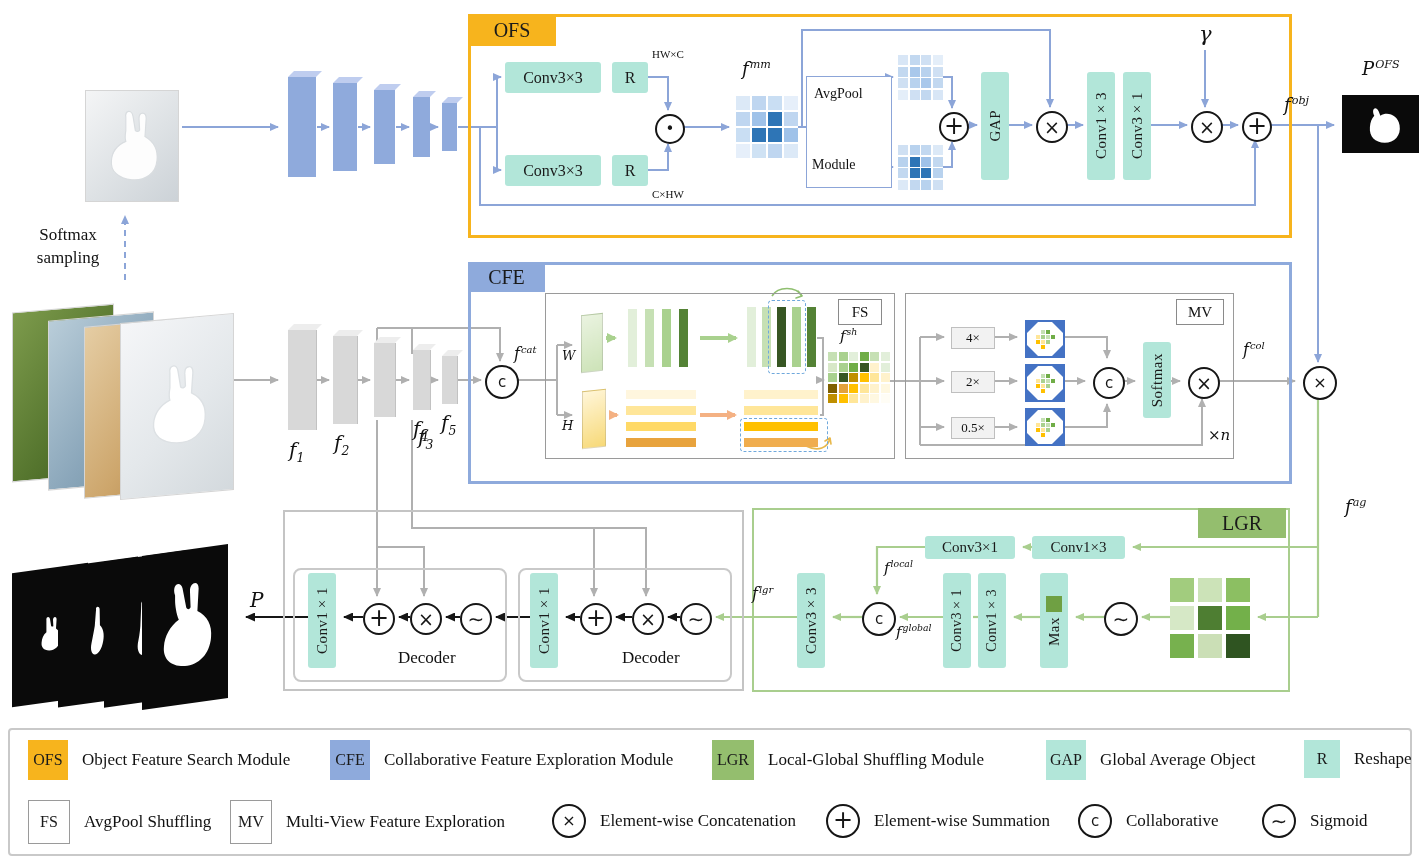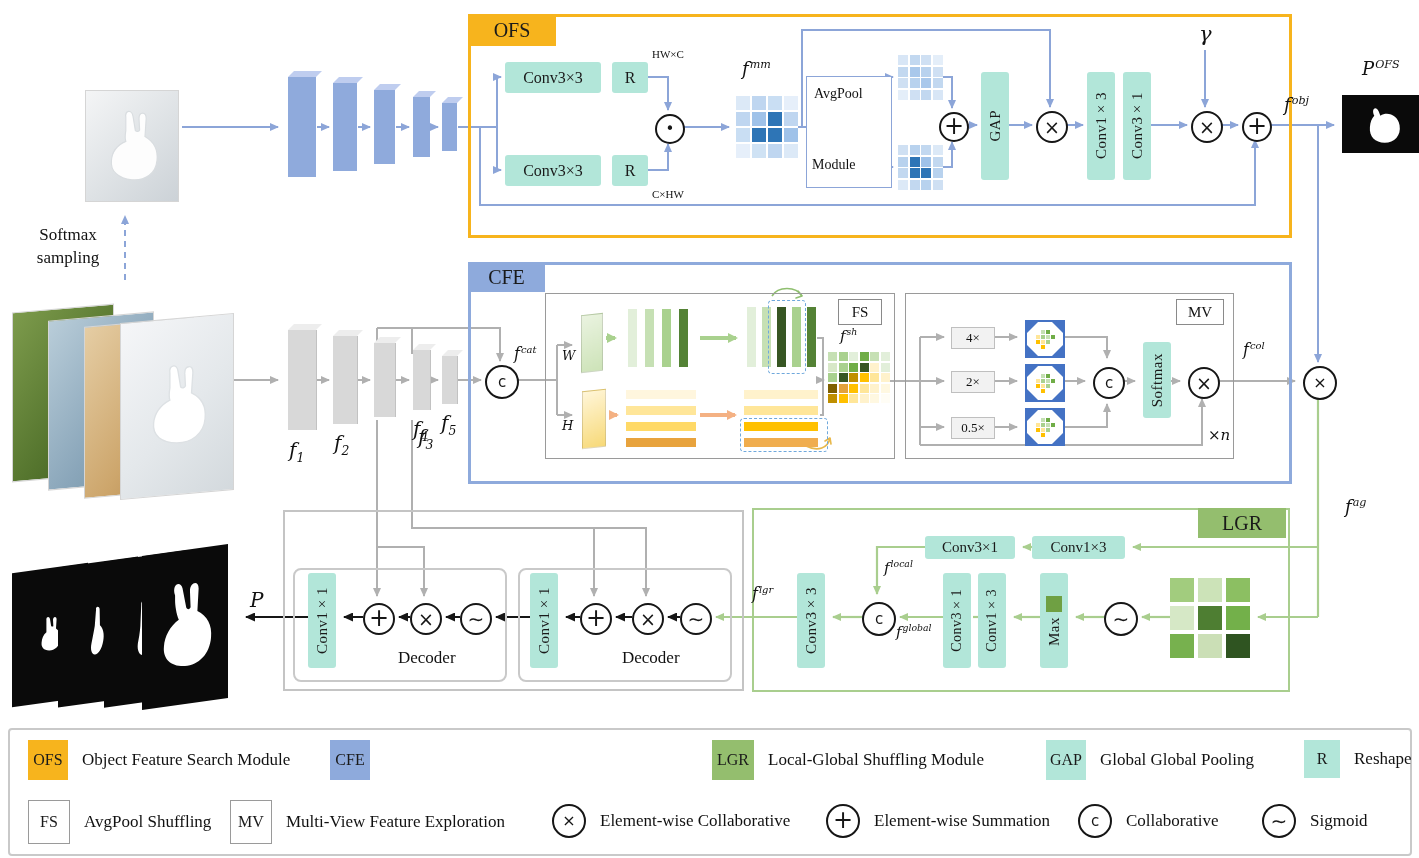--- a/index.html
+++ b/index.html
@@ -639,32 +639,33 @@
   <div class="legenditem" style="left:28px;top:740px;">
     <div class="swatch" style="width:40px;height:40px;background:#F7B41D;">
         <span>OFS</span>
       </div>
     <span class="ltext">Object Feature Search Module</span>
   </div>
   <div class="legenditem" style="left:330px;top:740px;">
     <div class="swatch" style="width:40px;height:40px;background:#8EAADC;">
         <span>CFE</span>
       </div>
+    <span class="ltext">Collaborative Feature Exploration Module</span>
   </div>
   <div class="legenditem" style="left:712px;top:740px;">
     <div class="swatch" style="width:42px;height:40px;background:#94BE6E;">
         <span>LGR</span>
       </div>
     <span class="ltext">Local-Global Shuffling Module</span>
   </div>
   <div class="legenditem" style="left:1046px;top:740px;">
     <div class="swatch" style="width:40px;height:40px;background:#B2E6D9;">
         <span>GAP</span>
       </div>
-    <span class="ltext">Global Global Pooling</span>
+    <span class="ltext">Global Average Object</span>
   </div>
   <div class="legenditem" style="left:1304px;top:740px;">
     <div class="swatch" style="width:36px;height:38px;background:#B2E6D9;">
         <span>R</span>
       </div>
     <span class="ltext">Reshape</span>
   </div>
 
   <div class="legenditem" style="left:28px;top:800px;">
     <div class="swatch whitebox" style="width:40px;height:42px;">
@@ -675,21 +676,21 @@
   <div class="legenditem" style="left:230px;top:800px;">
     <div class="swatch whitebox" style="width:40px;height:42px;">
         <span>MV</span>
       </div>
     <span class="ltext">Multi-View Feature Exploration</span>
   </div>
   <div class="legenditem" style="left:552px;top:804px;">
     <div class="op s30 lop" style="position:static;">
         <span>×</span>
       </div>
-    <span class="ltext">Element-wise Collaborative</span>
+    <span class="ltext">Element-wise Concatenation</span>
   </div>
   <div class="legenditem" style="left:826px;top:804px;">
     <div class="op s30 lop" style="position:static;">
         <span class="glyph-sum">+</span>
       </div>
     <span class="ltext">Element-wise Summation</span>
   </div>
   <div class="legenditem" style="left:1078px;top:804px;">
     <div class="op s30 lop" style="position:static;">
         <span class="glyph-c">c</span>

